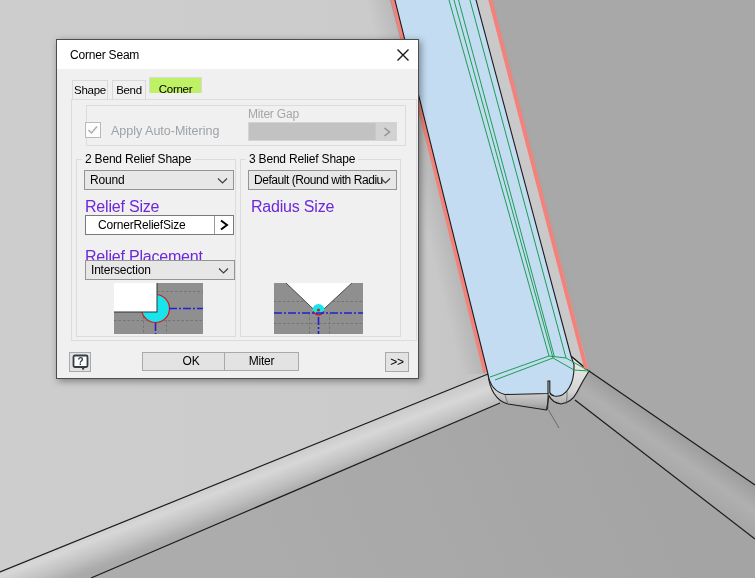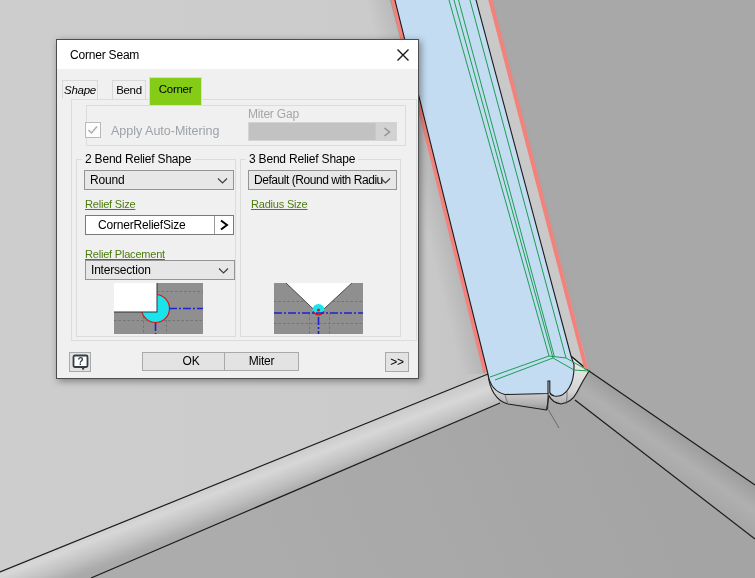--- a/index.html
+++ b/index.html
@@ -9,21 +9,21 @@
   #dlg{position:absolute;left:56px;top:39px;width:361px;height:338px;
        background:#f0f0f0;border:1px solid #4d4d4d;
        box-shadow:2px 2px 7px rgba(0,0,0,0.4);font-size:12px;color:#000;}
   .abs{position:absolute;}
   #titlebar{position:absolute;left:0;top:0;width:100%;height:29px;background:#fff;}
   #title{position:absolute;left:13px;top:8px;font-size:12px;}
   #xbtn{position:absolute;right:2px;top:2px;width:26px;height:26px;}
   .tab{position:absolute;top:40px;height:19px;background:#f0f0f0;
        border:1px solid #d9d9d9;border-bottom:none;box-sizing:border-box;
        text-align:center;line-height:19px;font-size:11.5px;letter-spacing:-0.3px;}
-  #tabCorner{top:37px;height:28px;background:#84cc16;line-height:22px;z-index:3;}
+  #tabCorner{top:37px;height:16px;background:#bef264;line-height:22px;z-index:3;}
   #pane{position:absolute;left:14px;top:59px;width:346px;height:242px;
         border:1px solid #dcdcdc;box-sizing:border-box;background:#f0f0f0;}
   #frame1{position:absolute;left:29px;top:65px;width:320px;height:41px;
           border:1px solid #dcdcdc;box-sizing:border-box;}
   #cb{position:absolute;left:28px;top:82px;width:14px;height:14px;background:#fcfcfc;
       border:1px solid #b9b9b9;}
   #cblab{position:absolute;left:46px;top:84px;color:#9da2a7;font-size:12.5px;letter-spacing:0;margin-left:8px;}
   #mglab{position:absolute;left:191px;top:67px;color:#a6a6a6;}
   #mgfield{position:absolute;left:191px;top:82px;width:149px;height:19px;
            background:#c2c2c2;border:1px solid #d4d4d4;box-sizing:border-box;}
@@ -34,21 +34,21 @@
   #grp2{left:183px;top:119px;width:161px;height:178px;}
   .grplab{position:absolute;top:113px;background:#f0f0f0;padding:0 3px;font-size:12px;line-height:12px;}
   .combo{position:absolute;height:20px;background:#e7e7e7;border:1px solid #949494;
          box-sizing:border-box;line-height:18px;padding-left:5px;font-size:12px;
          white-space:nowrap;overflow:hidden;}
   .chev{position:absolute;right:5px;top:7px;}
   .field{position:absolute;height:20px;background:#fff;border:1px solid #7a7a7a;
          box-sizing:border-box;line-height:18px;padding-left:12px;font-size:12px;}
   .fbtn{position:absolute;right:0;top:0;width:18px;height:18px;background:#fff;
         border-left:1px solid #9a9a9a;}
-  .lab{position:absolute;font-size:11px;color:#4d7c0f;text-decoration:underline;}
+  .lab{position:absolute;font-size:16px;color:#6d28d9;}
   .btn{position:absolute;top:312px;height:19px;background:#e3e3e3;
        border:1px solid #a9a9a9;box-sizing:border-box;text-align:center;
        line-height:17px;font-size:12px;}
   #helpbtn{position:absolute;left:12px;top:312px;width:22px;height:20px;
            background:#e3e3e3;border:1px solid #a9a9a9;box-sizing:border-box;}
 </style>
 </head>
 <body>
 <svg id="scene" width="755" height="578" viewBox="0 0 755 578">
   <defs>
@@ -138,21 +138,21 @@
   </g>
 </svg>
 
 <div id="dlg">
   <div id="titlebar"></div>
   <div id="title">Corner Seam</div>
   <svg id="xbtn" viewBox="0 0 26 26">
       <path d="M7.5,7.5 L18.5,18.5 M18.5,7.5 L7.5,18.5" stroke="#1a1a1a" stroke-width="1.4"></path>
     </svg>
 
-  <div class="tab" id="tabShape" style="left:5px;width:36px;font-style:italic;">Shape</div>
+  <div class="tab" id="tabShape" style="left:15px;width:36px;">Shape</div>
   <div class="tab" id="tabBend" style="left:55px;width:34px;">Bend</div>
   <div class="tab" id="tabCorner" style="left:92px;width:53px;">Corner</div>
   <div id="pane"></div>
 
   <div id="frame1"></div>
   <div id="cb"><svg width="14" height="14" viewBox="0 0 14 14">
         <path d="M2.5,7 L5.5,10 L11,3.5" stroke="#a9aeb3" stroke-width="1.5" fill="none"></path>
       </svg></div>
   <div id="cblab">Apply Auto-Mitering</div>
   <div id="mglab">Miter Gap</div>

